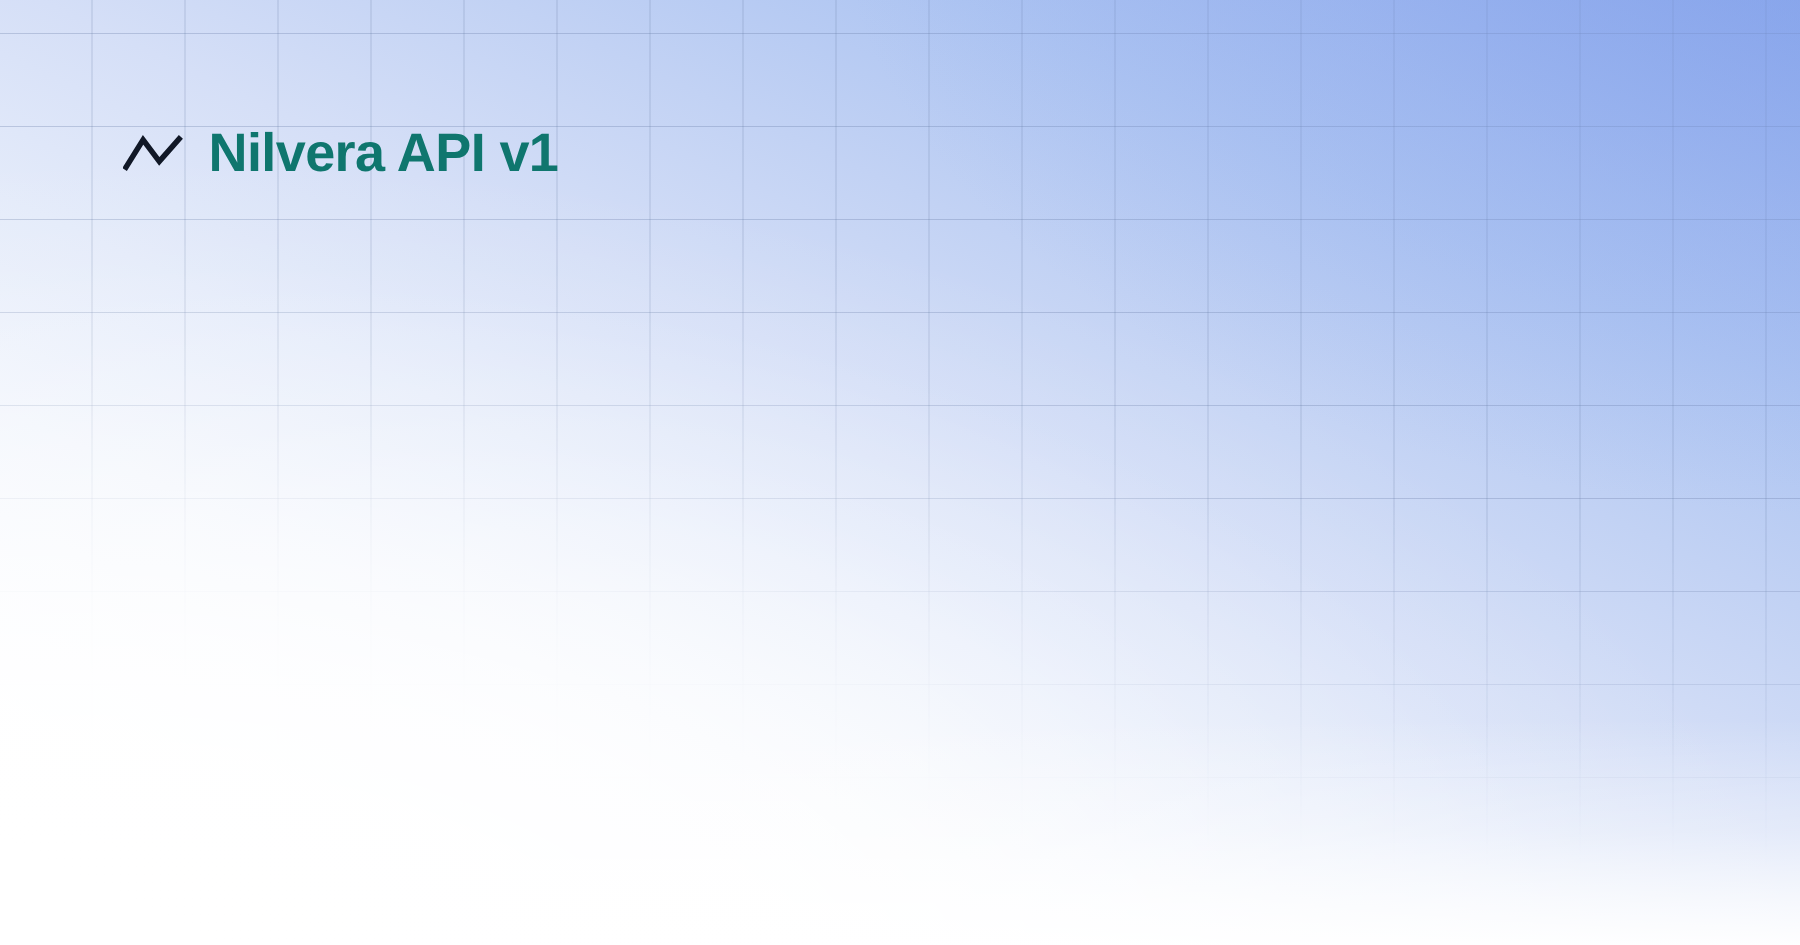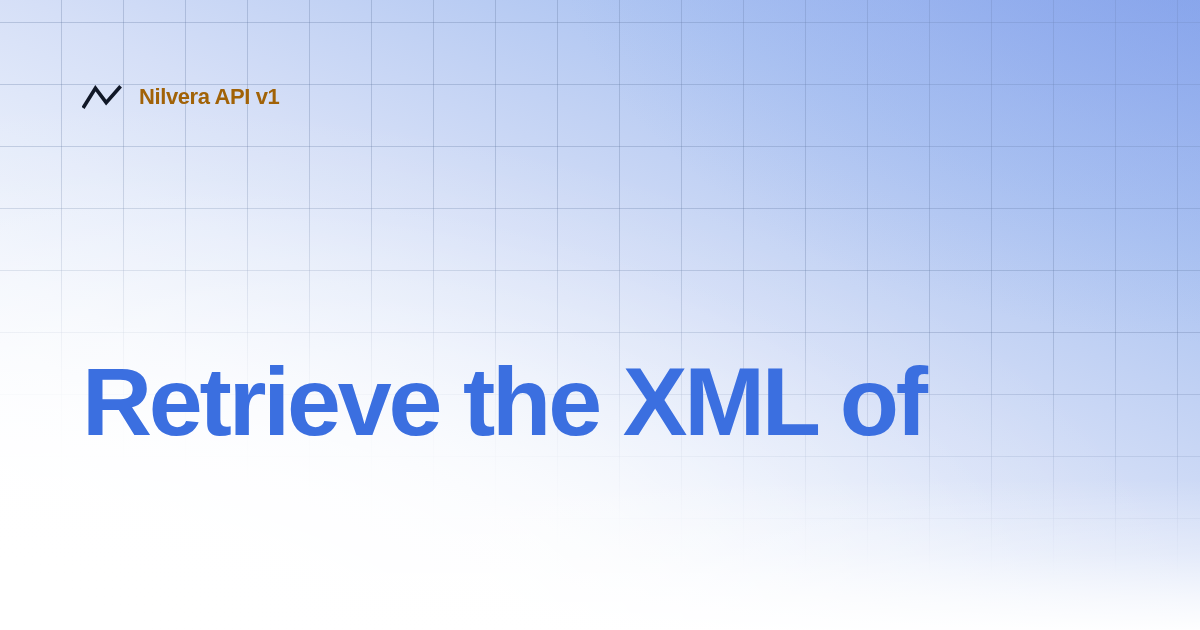--- a/index.html
+++ b/index.html
@@ -100,24 +100,24 @@
     gap: 17px;
     z-index: 5;
   }
   #brand-mark {
     display: block;
     width: 40px;
     height: 26px;
   }
   #brand-name {
     font-family: "Liberation Sans", sans-serif;
-    font-size: 22px;
+    font-size: 36px;
     font-weight: bold;
     letter-spacing: -0.4px;
-    color: #a16207;
+    color: #0f766e;
     white-space: nowrap;
     line-height: 1;
   }
 
   
   #headline {
     position: absolute;
     left: 82px;
     top: 352px;
     width: 1060px;
@@ -145,16 +145,15 @@
   <div class="bg-layer" id="bg-glow-bottom"></div>
 
   <div id="brand">
     <svg id="brand-mark" viewBox="0 0 40 26" fill="none" aria-hidden="true">
       <path d="M2 22.5 L13.4 4.2 L24.2 18.6 L37.4 3.6" stroke="#111827" stroke-width="3.6" stroke-linecap="square" stroke-linejoin="miter"></path>
     </svg>
     <div id="brand-name">Nilvera API v1</div>
   </div>
 
   <div id="headline">
-    <div class="headline-line">Retrieve the XML of</div>
   </div>
 
 </div>
 
 </body></html>

